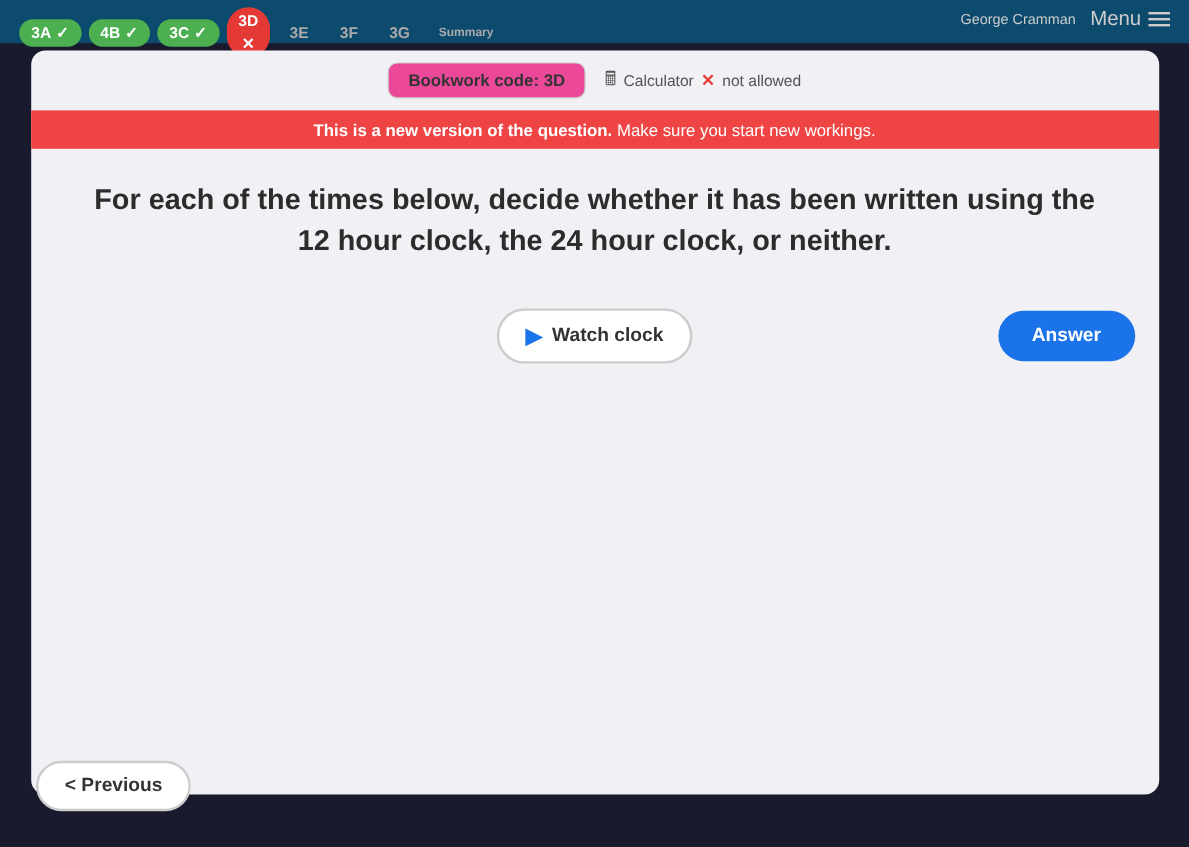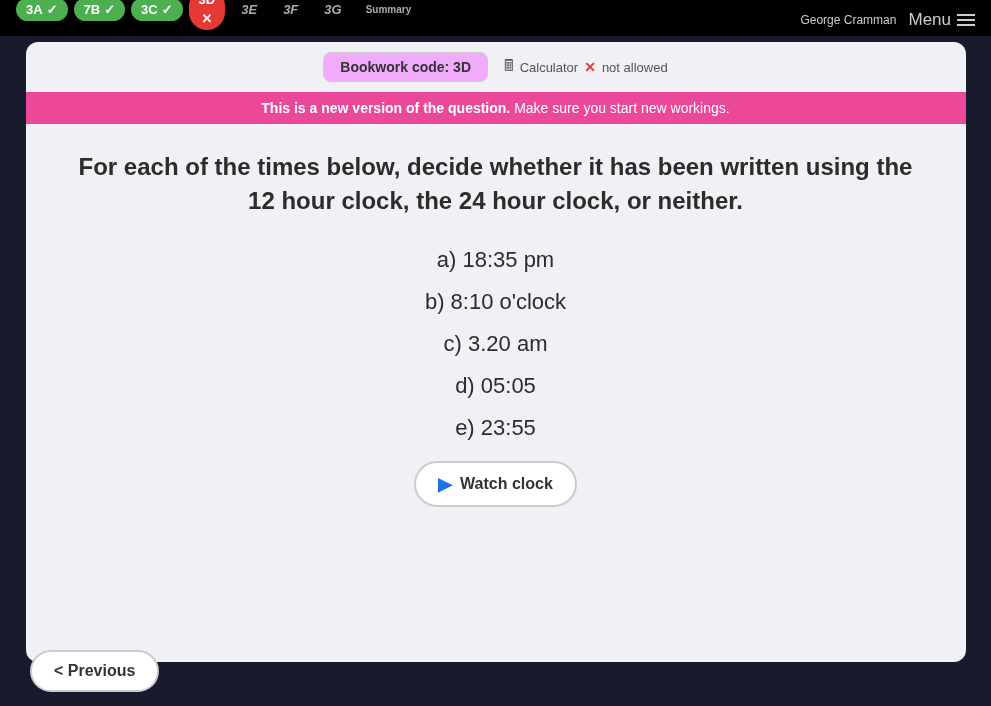--- a/index.html
+++ b/index.html
@@ -12,23 +12,23 @@
       overflow: hidden;
       display: flex;
       flex-direction: column;
       align-items: center;
       justify-content: flex-start;
     }
 
     
     .top-bar {
       width: 100%;
-      background: #000000;
-      display: flex;
-      align-items: flex-end;
+      background: #0c4a6e;
+      display: flex;
+      align-items: flex-start;
       justify-content: space-between;
       padding: 6px 16px;
       height: 36px;
     }
 
     .top-bar-left {
       display: flex;
       align-items: center;
       gap: 6px;
     }
@@ -57,21 +57,20 @@
 
     .nav-pill-inactive {
       display: flex;
       align-items: center;
       gap: 4px;
       padding: 4px 10px;
       font-size: 13px;
       font-weight: 600;
       color: #aaa;
       cursor: pointer;
-      font-style: italic;
     }
 
     .nav-pill-summary {
       font-size: 10px;
       font-weight: 600;
       color: #aaa;
       cursor: pointer;
       padding: 4px 8px;
     }
 
@@ -123,21 +122,21 @@
     
     .bookwork-bar {
       display: flex;
       align-items: center;
       justify-content: center;
       padding: 10px 20px;
       gap: 16px;
     }
 
     .bookwork-badge {
-      background: #f0abfc;
+      background: #ec4899;
       border: 1.5px solid #ccc;
       border-radius: 8px;
       padding: 6px 16px;
       font-size: 14px;
       font-weight: 600;
       color: #333;
     }
 
     .calculator-info {
       display: flex;
@@ -152,21 +151,21 @@
     }
 
     .x-icon {
       color: #e53935;
       font-weight: bold;
       font-size: 14px;
     }
 
     
     .version-banner {
-      background: #ec4899;
+      background: #ef4444;
       color: white;
       text-align: center;
       padding: 8px 20px;
       font-size: 14px;
       font-weight: 500;
       margin: 0 0 16px 0;
     }
 
     .version-banner strong {
       font-weight: 700;
@@ -234,21 +233,21 @@
       border-radius: 24px;
       padding: 12px 28px;
       font-size: 16px;
       font-weight: 600;
       cursor: pointer;
     }
 
     
     .previous-btn {
       position: absolute;
-      bottom: 14px;
+      bottom: 30px;
       left: 30px;
       background: white;
       border: 2px solid #ccc;
       border-radius: 24px;
       padding: 10px 22px;
       font-size: 16px;
       font-weight: 600;
       color: #333;
       cursor: pointer;
       display: flex;
@@ -259,21 +258,21 @@
 </head>
 <body>
 
 <div class="top-bar">
   <div class="top-bar-left">
     <div class="nav-pill completed">
       <span>3A</span>
       <span>✓</span>
     </div>
     <div class="nav-pill completed">
-      <span>7B</span>
+      <span>4B</span>
       <span>✓</span>
     </div>
     <div class="nav-pill completed">
       <span>3C</span>
       <span>✓</span>
     </div>
     <div class="nav-pill active-wrong">
       <span>3D</span>
       <span>✕</span>
     </div>
@@ -315,32 +314,26 @@
     </div>
   </div>
 
   <div class="version-banner">
     <strong>This is a new version of the question.</strong>
     <span> Make sure you start new workings.</span>
   </div>
 
   <div class="question-text">For each of the times below, decide whether it has been written using the 12 hour clock, the 24 hour clock, or neither.</div>
 
-  <div class="sub-questions">
-    <div class="sub-question">a) 18:35 pm</div>
-    <div class="sub-question">b) 8:10 o'clock</div>
-    <div class="sub-question">c) 3.20 am</div>
-    <div class="sub-question">d) 05:05</div>
-    <div class="sub-question">e) 23:55</div>
-  </div>
 
   <div class="bottom-actions">
     <button class="watch-video-btn">
       <span class="video-icon">▶</span>
       <span>Watch clock</span>
     </button>
+    <button class="answer-btn">Answer</button>
   </div>
 
 </div>
 
 <button class="previous-btn">
   <span>&lt; Previous</span>
 </button>
 
 </body></html>

